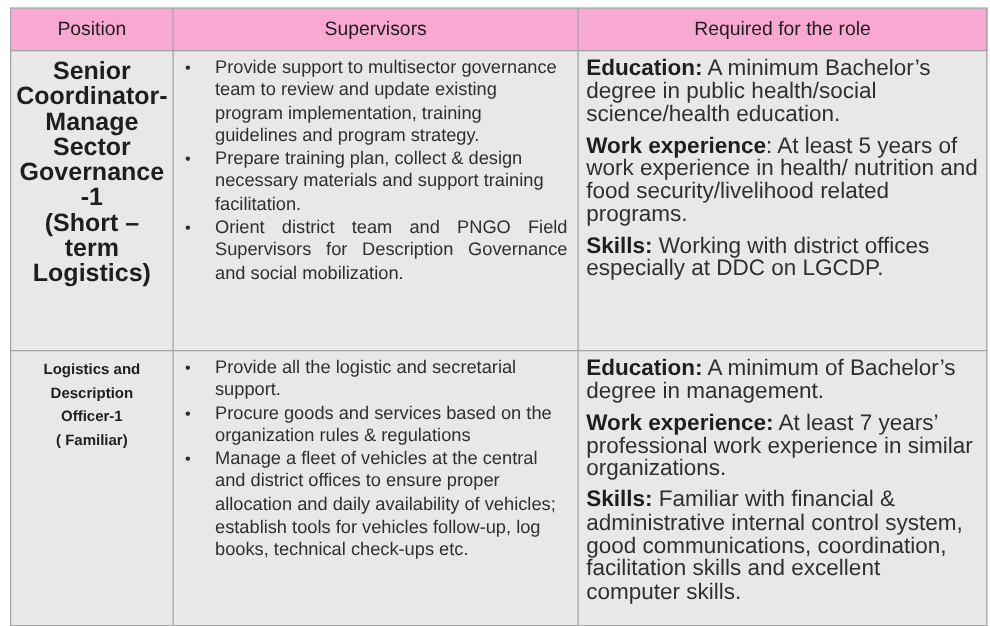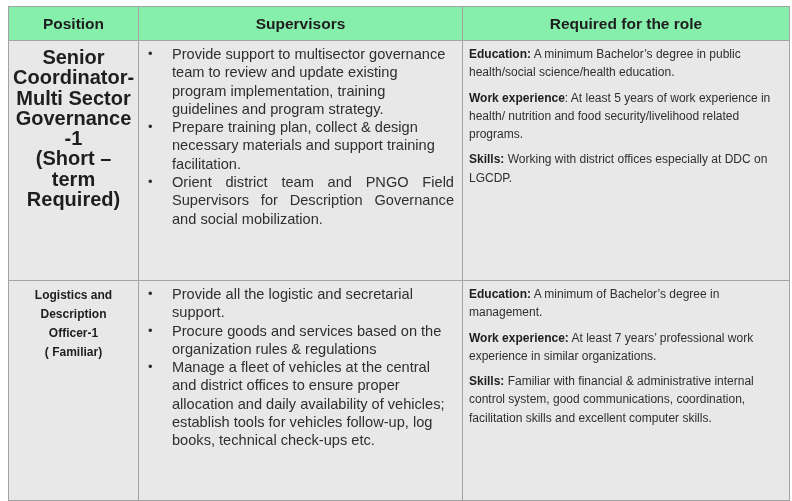--- a/index.html
+++ b/index.html
@@ -34,25 +34,25 @@
       background: #e8e8e8;
       table-layout: fixed;
     }
     table.jobs th, table.jobs td {
       border: 1.5px solid #a3a3a3;
       vertical-align: top;
     }
     table.jobs th {
       height: 31px;
       font-size: 15.5px;
-      font-weight: bold;
+      font-weight: normal;
       text-align: center;
       vertical-align: middle;
       color: #1e1e1e;
-      background: #86efac;
+      background: #f9a8d4;
     }
     col.c-pos { width: 130px; }
     col.c-desc { width: 324px; }
     col.c-req { width: 327px; }
 
     td.pos {
       text-align: center;
       font-weight: bold;
       padding: 6px 4px 4px 4px;
       color: #1e1e1e;
@@ -80,21 +80,21 @@
     ul.bullets li .dot {
       position: absolute;
       left: 3px;
       top: 0;
       font-size: 13px;
     }
     ul.bullets li.justify { text-align: justify; }
 
     td.req {
       padding: 4px 6px 4px 6px;
-      font-size: 12px;
+      font-size: 18px;
       line-height: 18.3px;
       color: #2f2f2f;
     }
     .req-block { margin: 0 0 7px 0; }
     .req-label { font-weight: bold; color: #1e1e1e; }
     tr.row1 td { height: 229px; }
     tr.row2 td { height: 210px; }
   </style>
 </head>
 <body>
@@ -114,25 +114,25 @@
         <th>Supervisors</th>
         <th>Required for the role</th>
       </tr>
     </thead>
     <tbody>
 
       <tr class="row1">
         <td class="pos r1">
           <span class="pos-line">Senior</span>
           <span class="pos-line">Coordinator-</span>
-          <span class="pos-line">Multi Sector</span>
+          <span class="pos-line">Manage Sector</span>
           <span class="pos-line">Governance</span>
           <span class="pos-line">-1</span>
           <span class="pos-line">(Short – term</span>
-          <span class="pos-line">Required)</span>
+          <span class="pos-line">Logistics)</span>
         </td>
         <td class="desc">
           <ul class="bullets">
             <li>
               <span class="dot">•</span>
               <span>Provide support to multisector governance team to review and update existing program implementation, training guidelines and program strategy.</span>
             </li>
             <li>
               <span class="dot">•</span>
               <span>Prepare training plan, collect &amp; design necessary materials and support training facilitation.</span>

